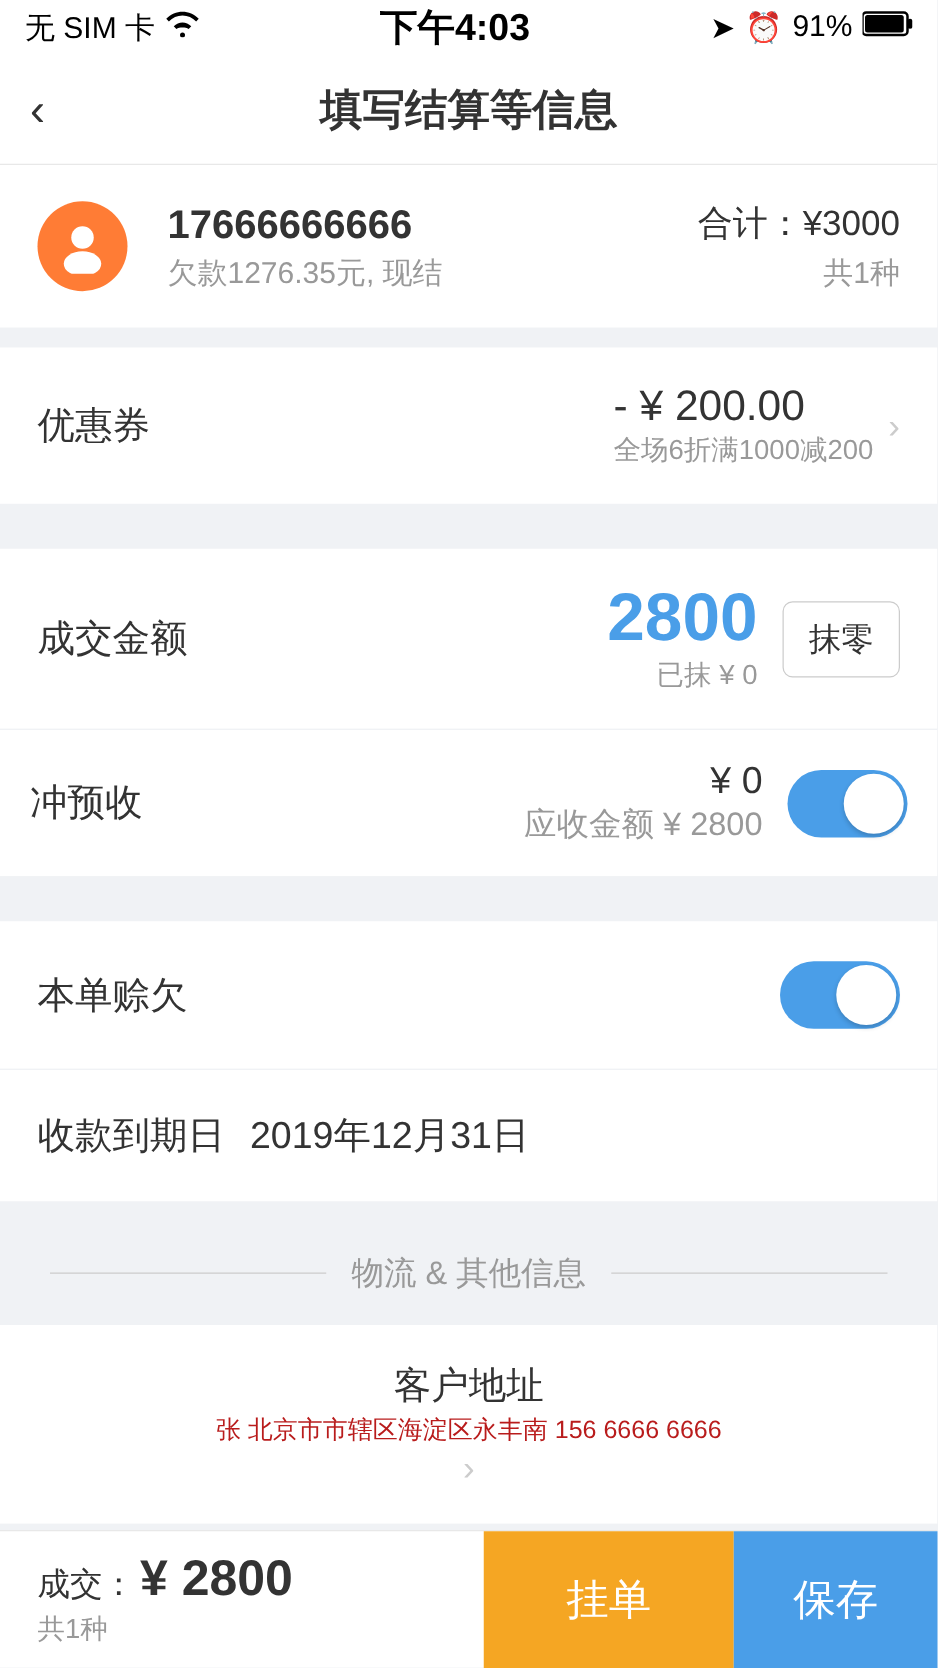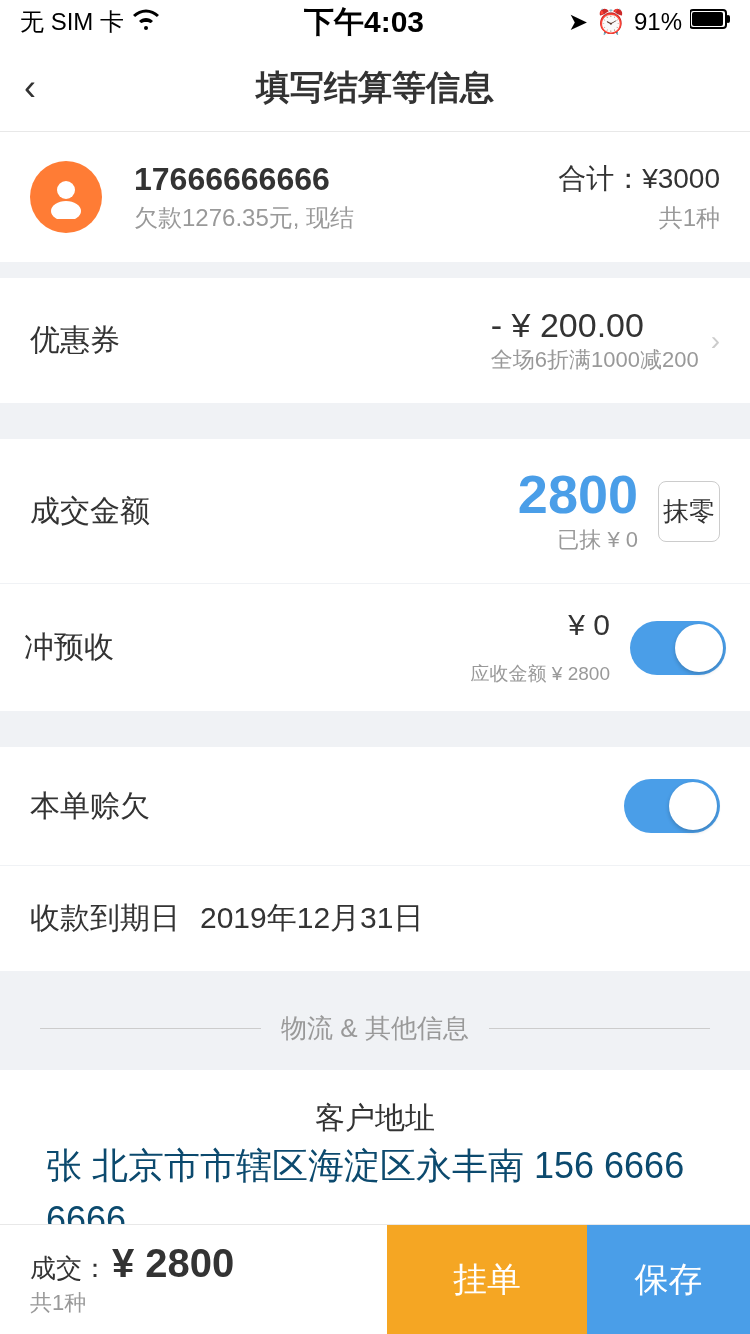--- a/index.html
+++ b/index.html
@@ -171,21 +171,21 @@
       line-height: 1;
     }
     .amount-erased {
       font-size: 22px;
       color: #999;
       margin-top: 4px;
     }
     .round-btn {
       border: 1px solid #ccc;
       border-radius: 8px;
-      padding: 12px 4px;
+      padding: 12px 20px;
       font-size: 26px;
       color: #333;
       background: #fff;
       cursor: pointer;
     }
 
     
     .prepaid-row {
       background: #fff;
       padding: 24px 24px;
@@ -205,23 +205,23 @@
       gap: 20px;
     }
     .prepaid-value-block {
       text-align: right;
     }
     .prepaid-amount {
       font-size: 30px;
       color: #333;
     }
     .prepaid-receivable {
-      font-size: 19px;
-      color: #999;
-      margin-top: 19px;
+      font-size: 26px;
+      color: #999;
+      margin-top: 0;
     }
 
     
     .toggle {
       width: 96px;
       height: 54px;
       border-radius: 27px;
       background: #4a9ee8;
       position: relative;
       cursor: pointer;
@@ -298,22 +298,22 @@
       justify-content: space-between;
       flex-direction: column;
     }
     .address-label {
       font-size: 30px;
       color: #333;
       width: 120px;
       flex-shrink: 0;
     }
     .address-value {
-      font-size: 36px;
-      color: #0c4a6e;
+      font-size: 20px;
+      color: #b91c1c;
       flex: 1;
       padding: 0 16px;
       line-height: 1.5;
     }
 
     
     .gray-area {
       height: 200px;
       background: #f0f2f5;
     }

